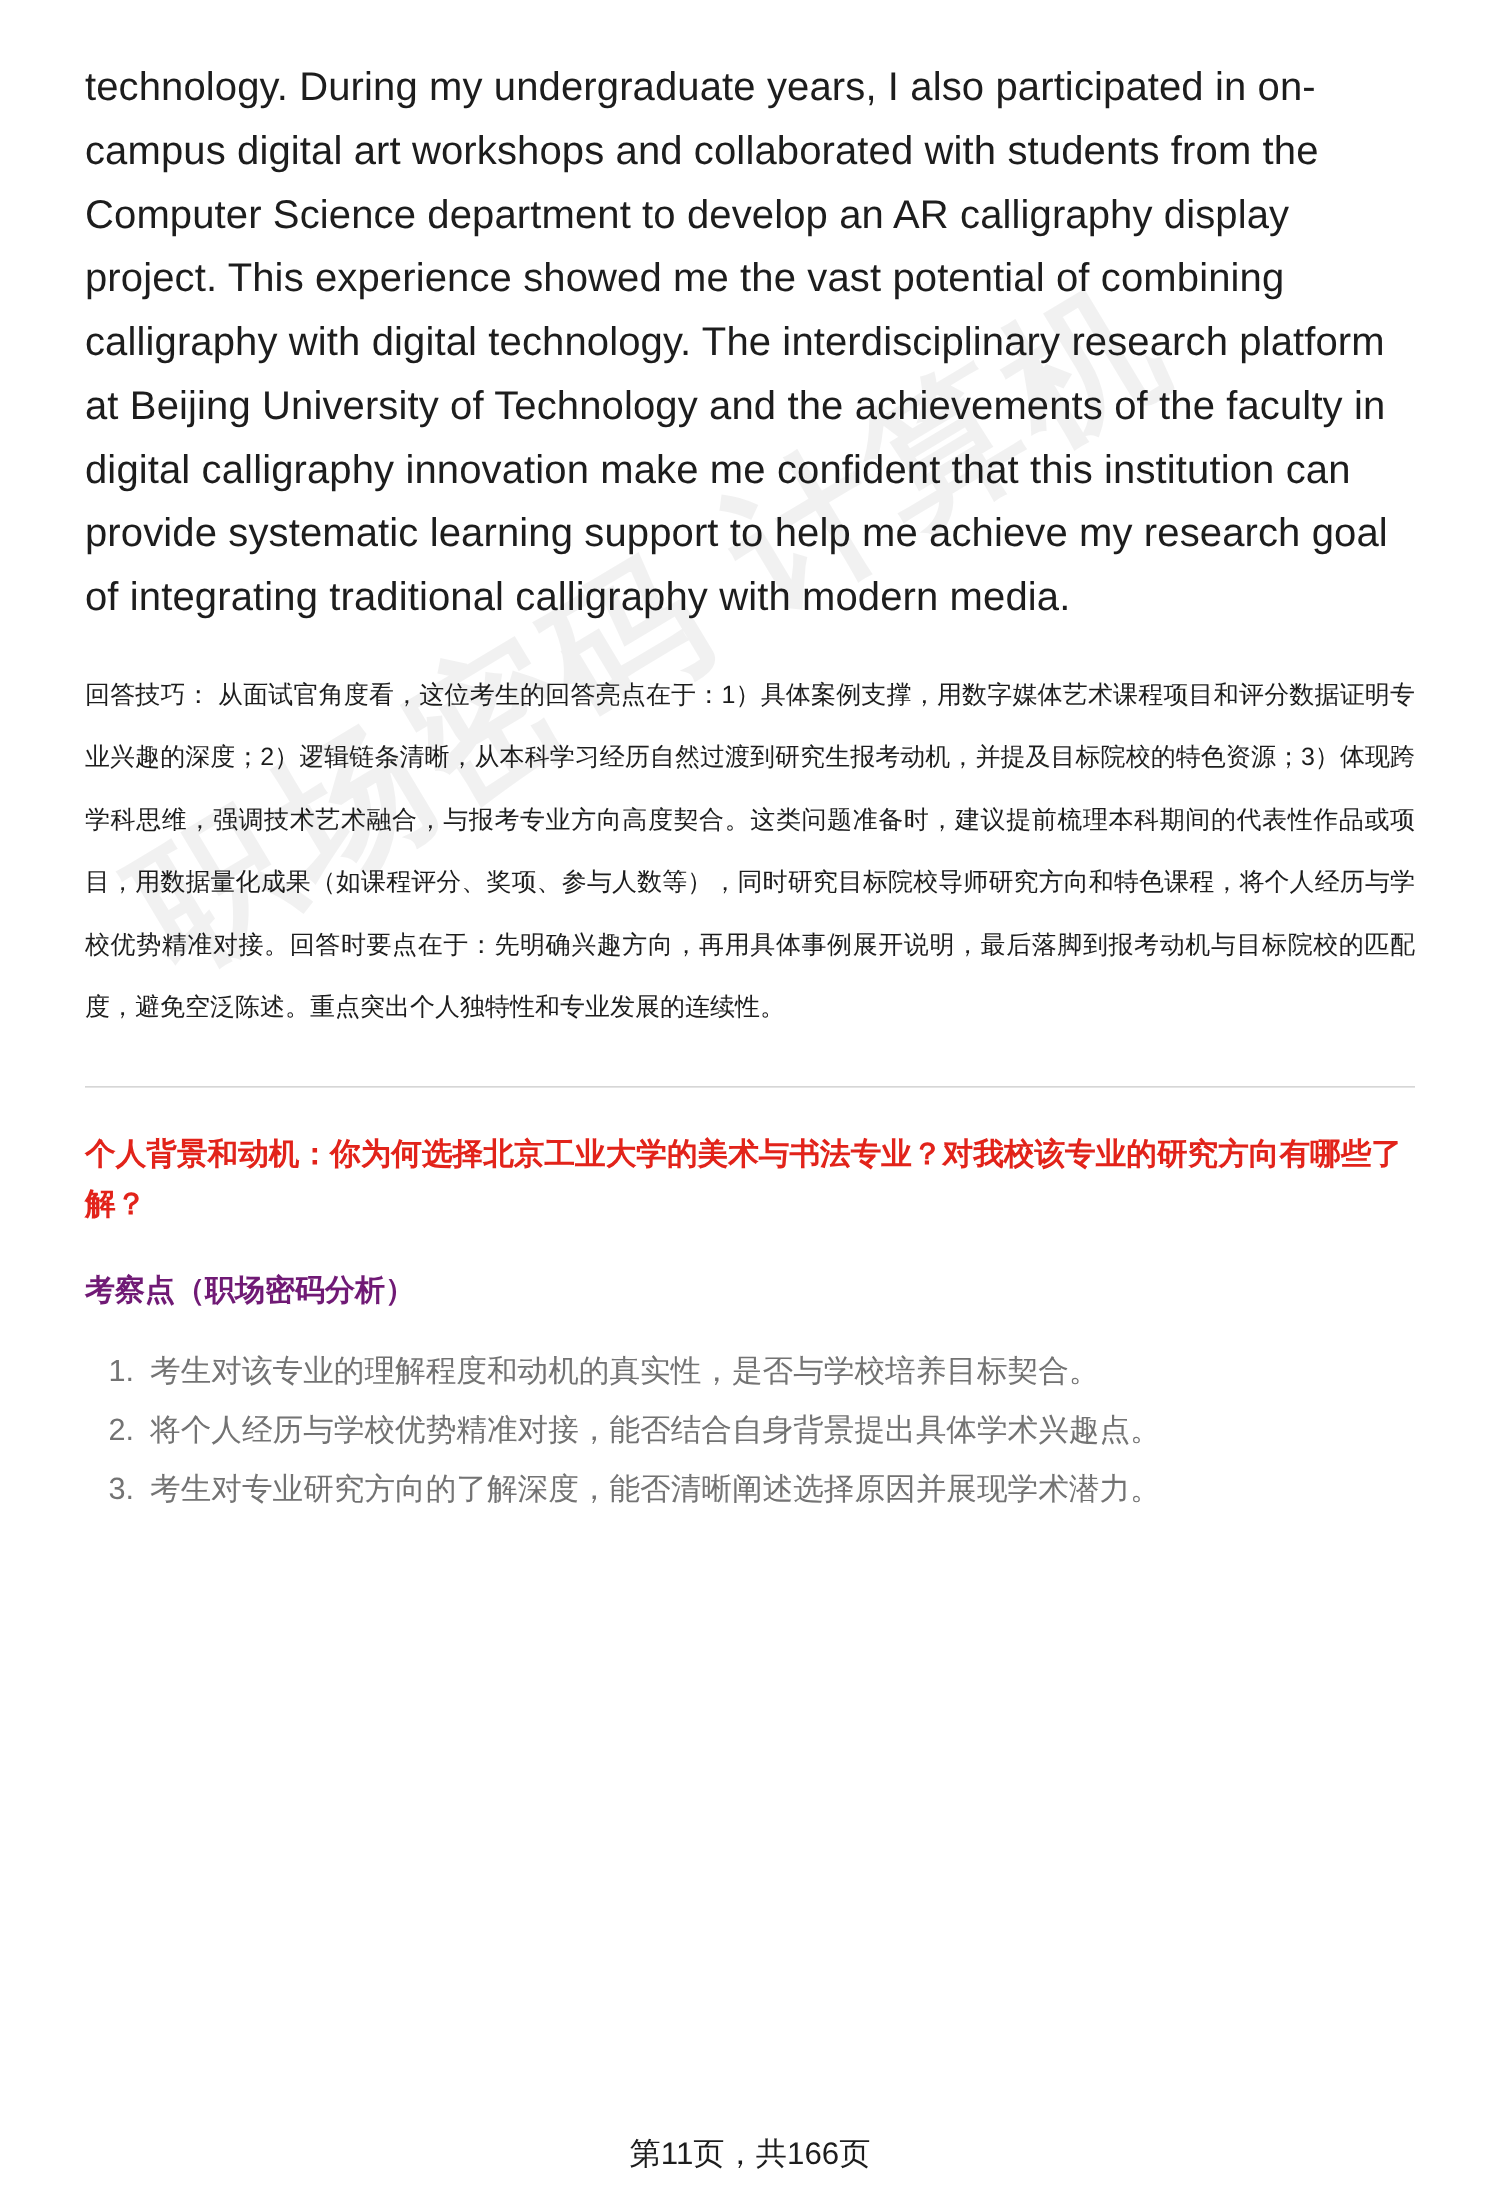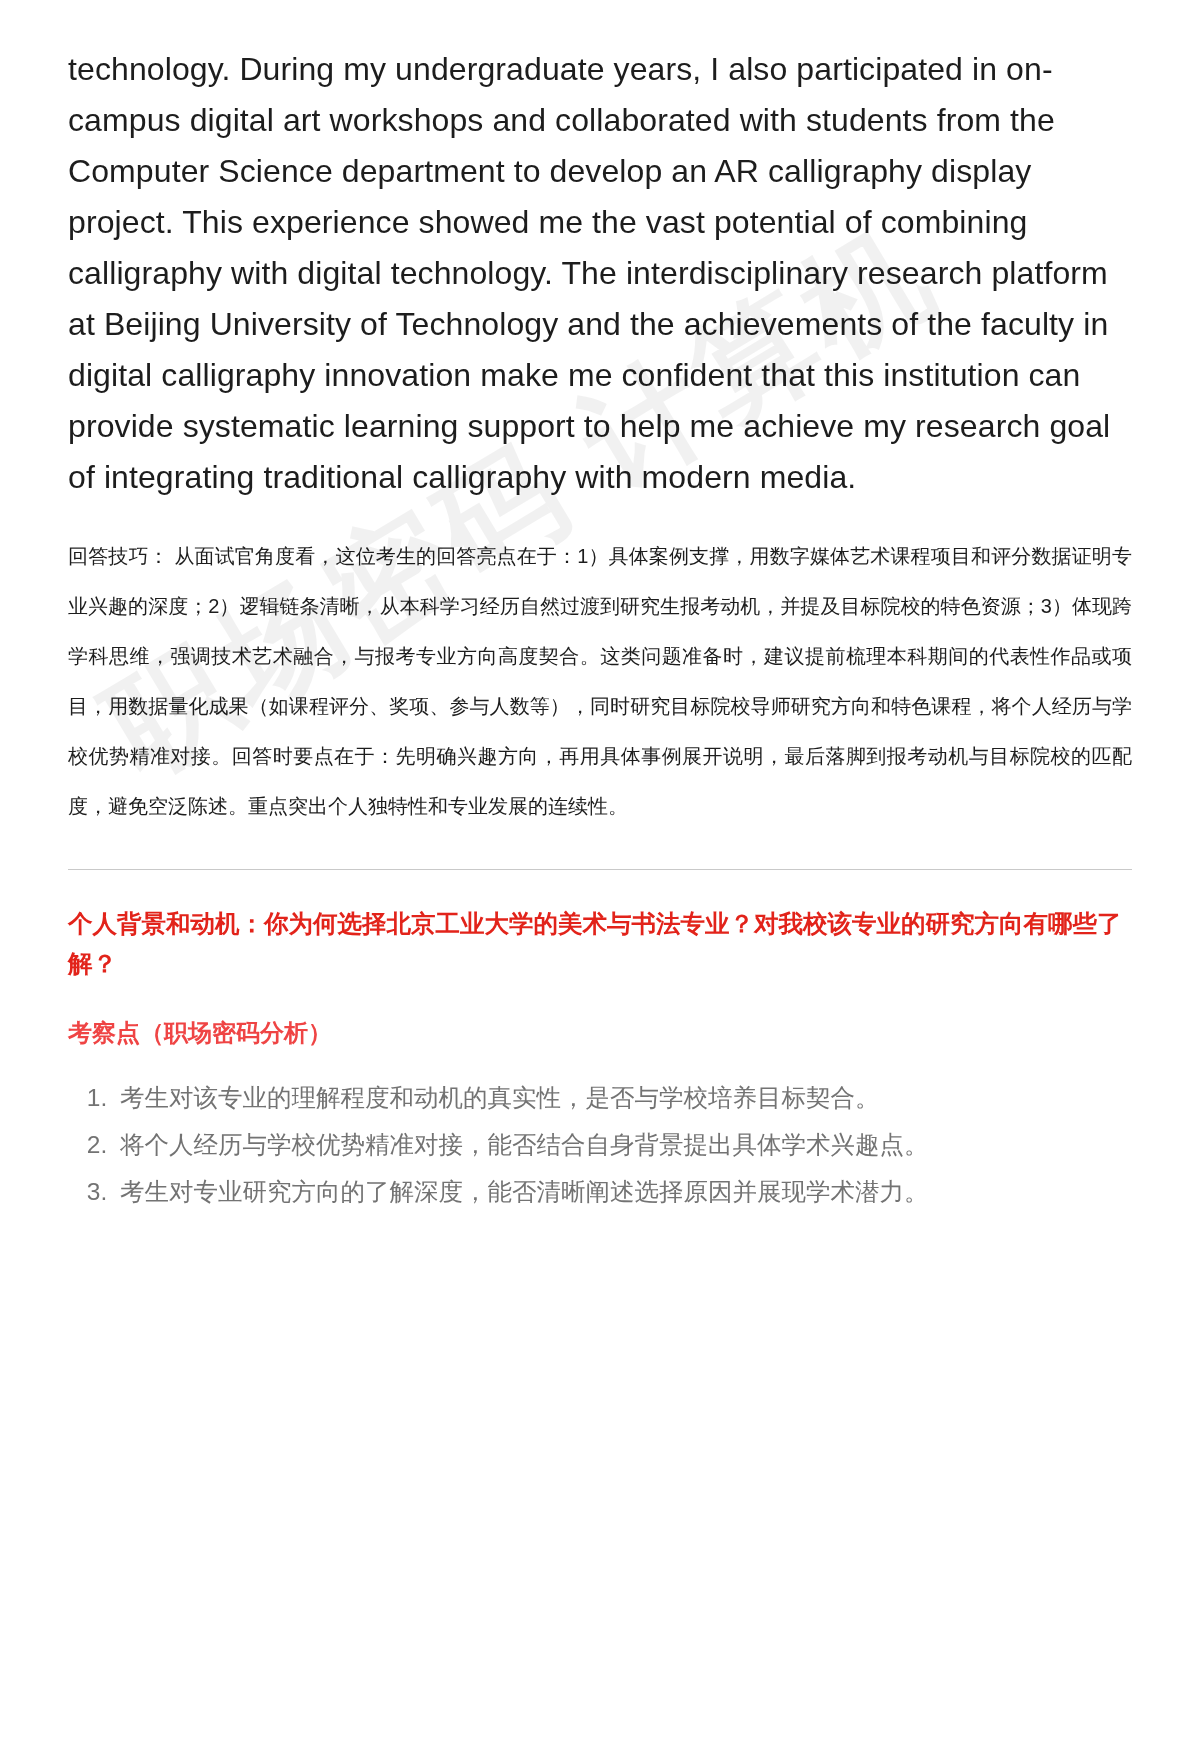--- a/index.html
+++ b/index.html
@@ -42,21 +42,21 @@
     margin: 38px 0 34px 0;
   }
   .q-heading {
     color: #e2231a;
     font-weight: bold;
     font-size: 24.5px;
     line-height: 40px;
     margin: 2px 0 30px 0;
   }
   .sub-heading {
-    color: #ef4444;
+    color: #701a75;
     font-weight: bold;
     font-size: 24px;
     line-height: 38px;
     margin: 0 0 22px 0;
   }
   ol.points {
     margin: 0 0 26px 0;
     padding-left: 46px;
   }
   ol.points li {
@@ -120,14 +120,15 @@
 
     <ol class="points">
       <li>考生对该专业的理解程度和动机的真实性，是否与学校培养目标契合。</li>
       <li>将个人经历与学校优势精准对接，能否结合自身背景提出具体学术兴趣点。</li>
       <li>考生对专业研究方向的了解深度，能否清晰阐述选择原因并展现学术潜力。</li>
     </ol>
 
 
   </div>
 
+  <div class="footer">第11页，共166页</div>
 
 </div>
 
 </body></html>

